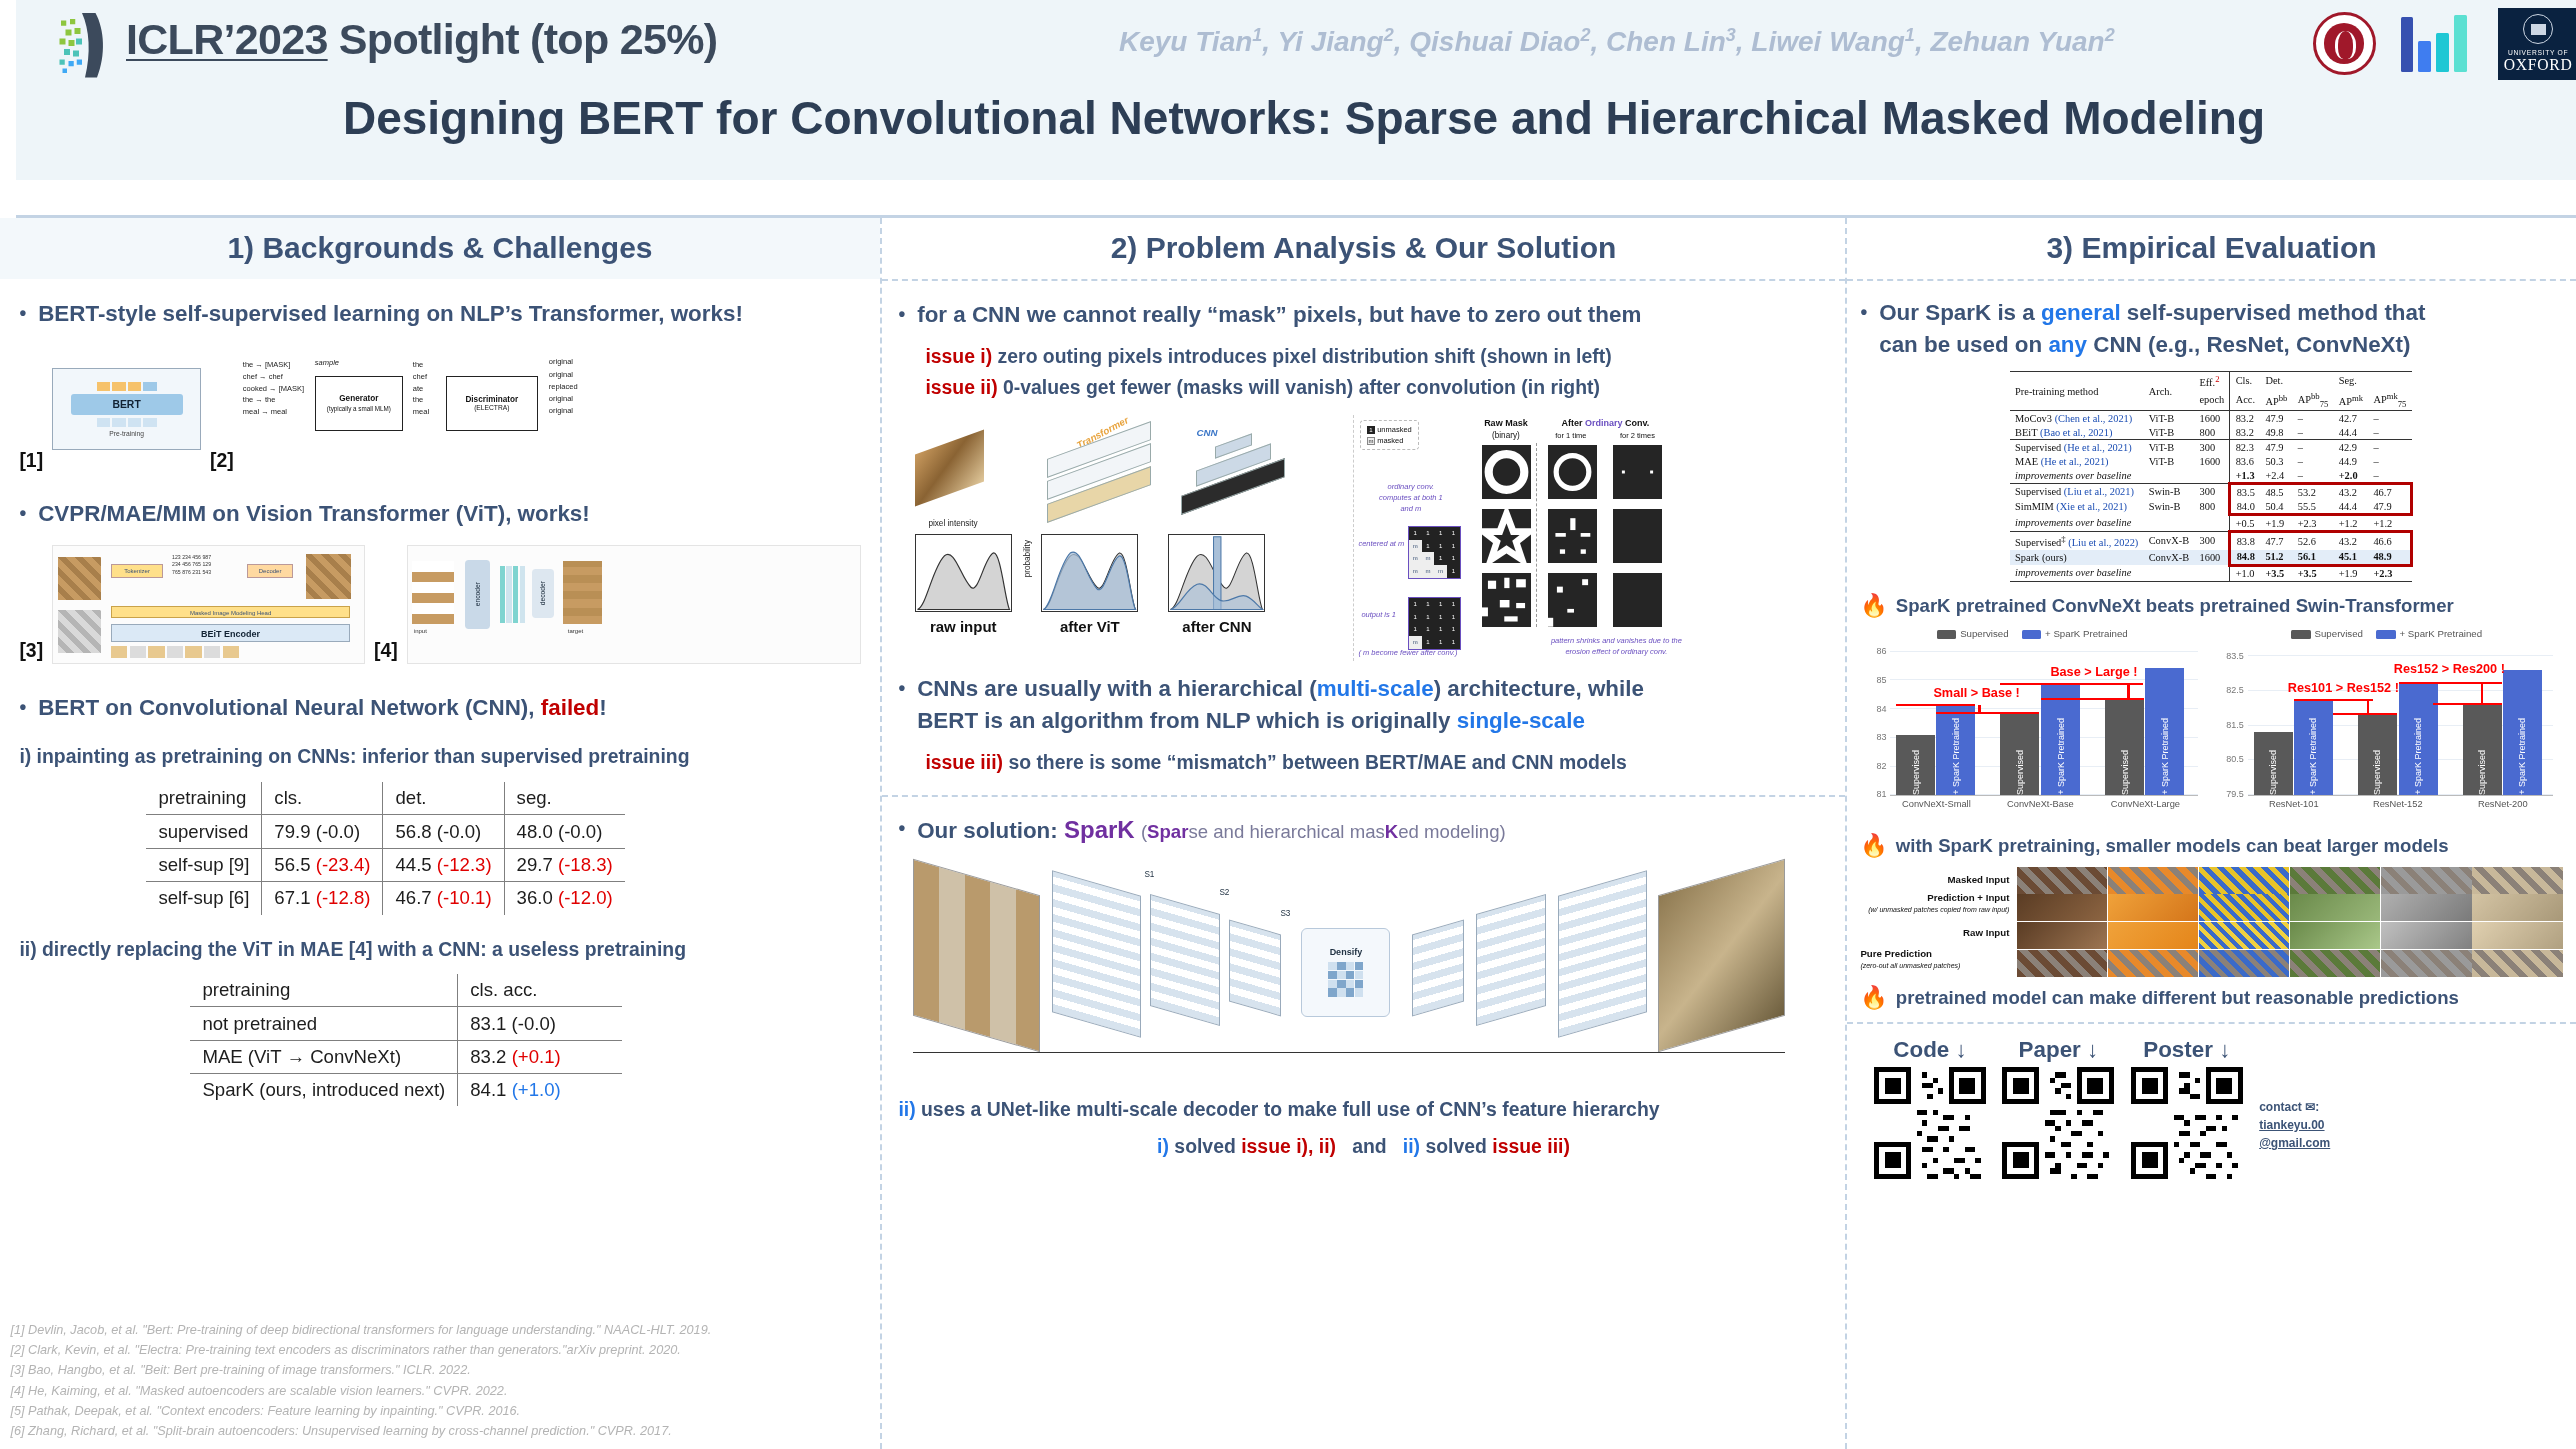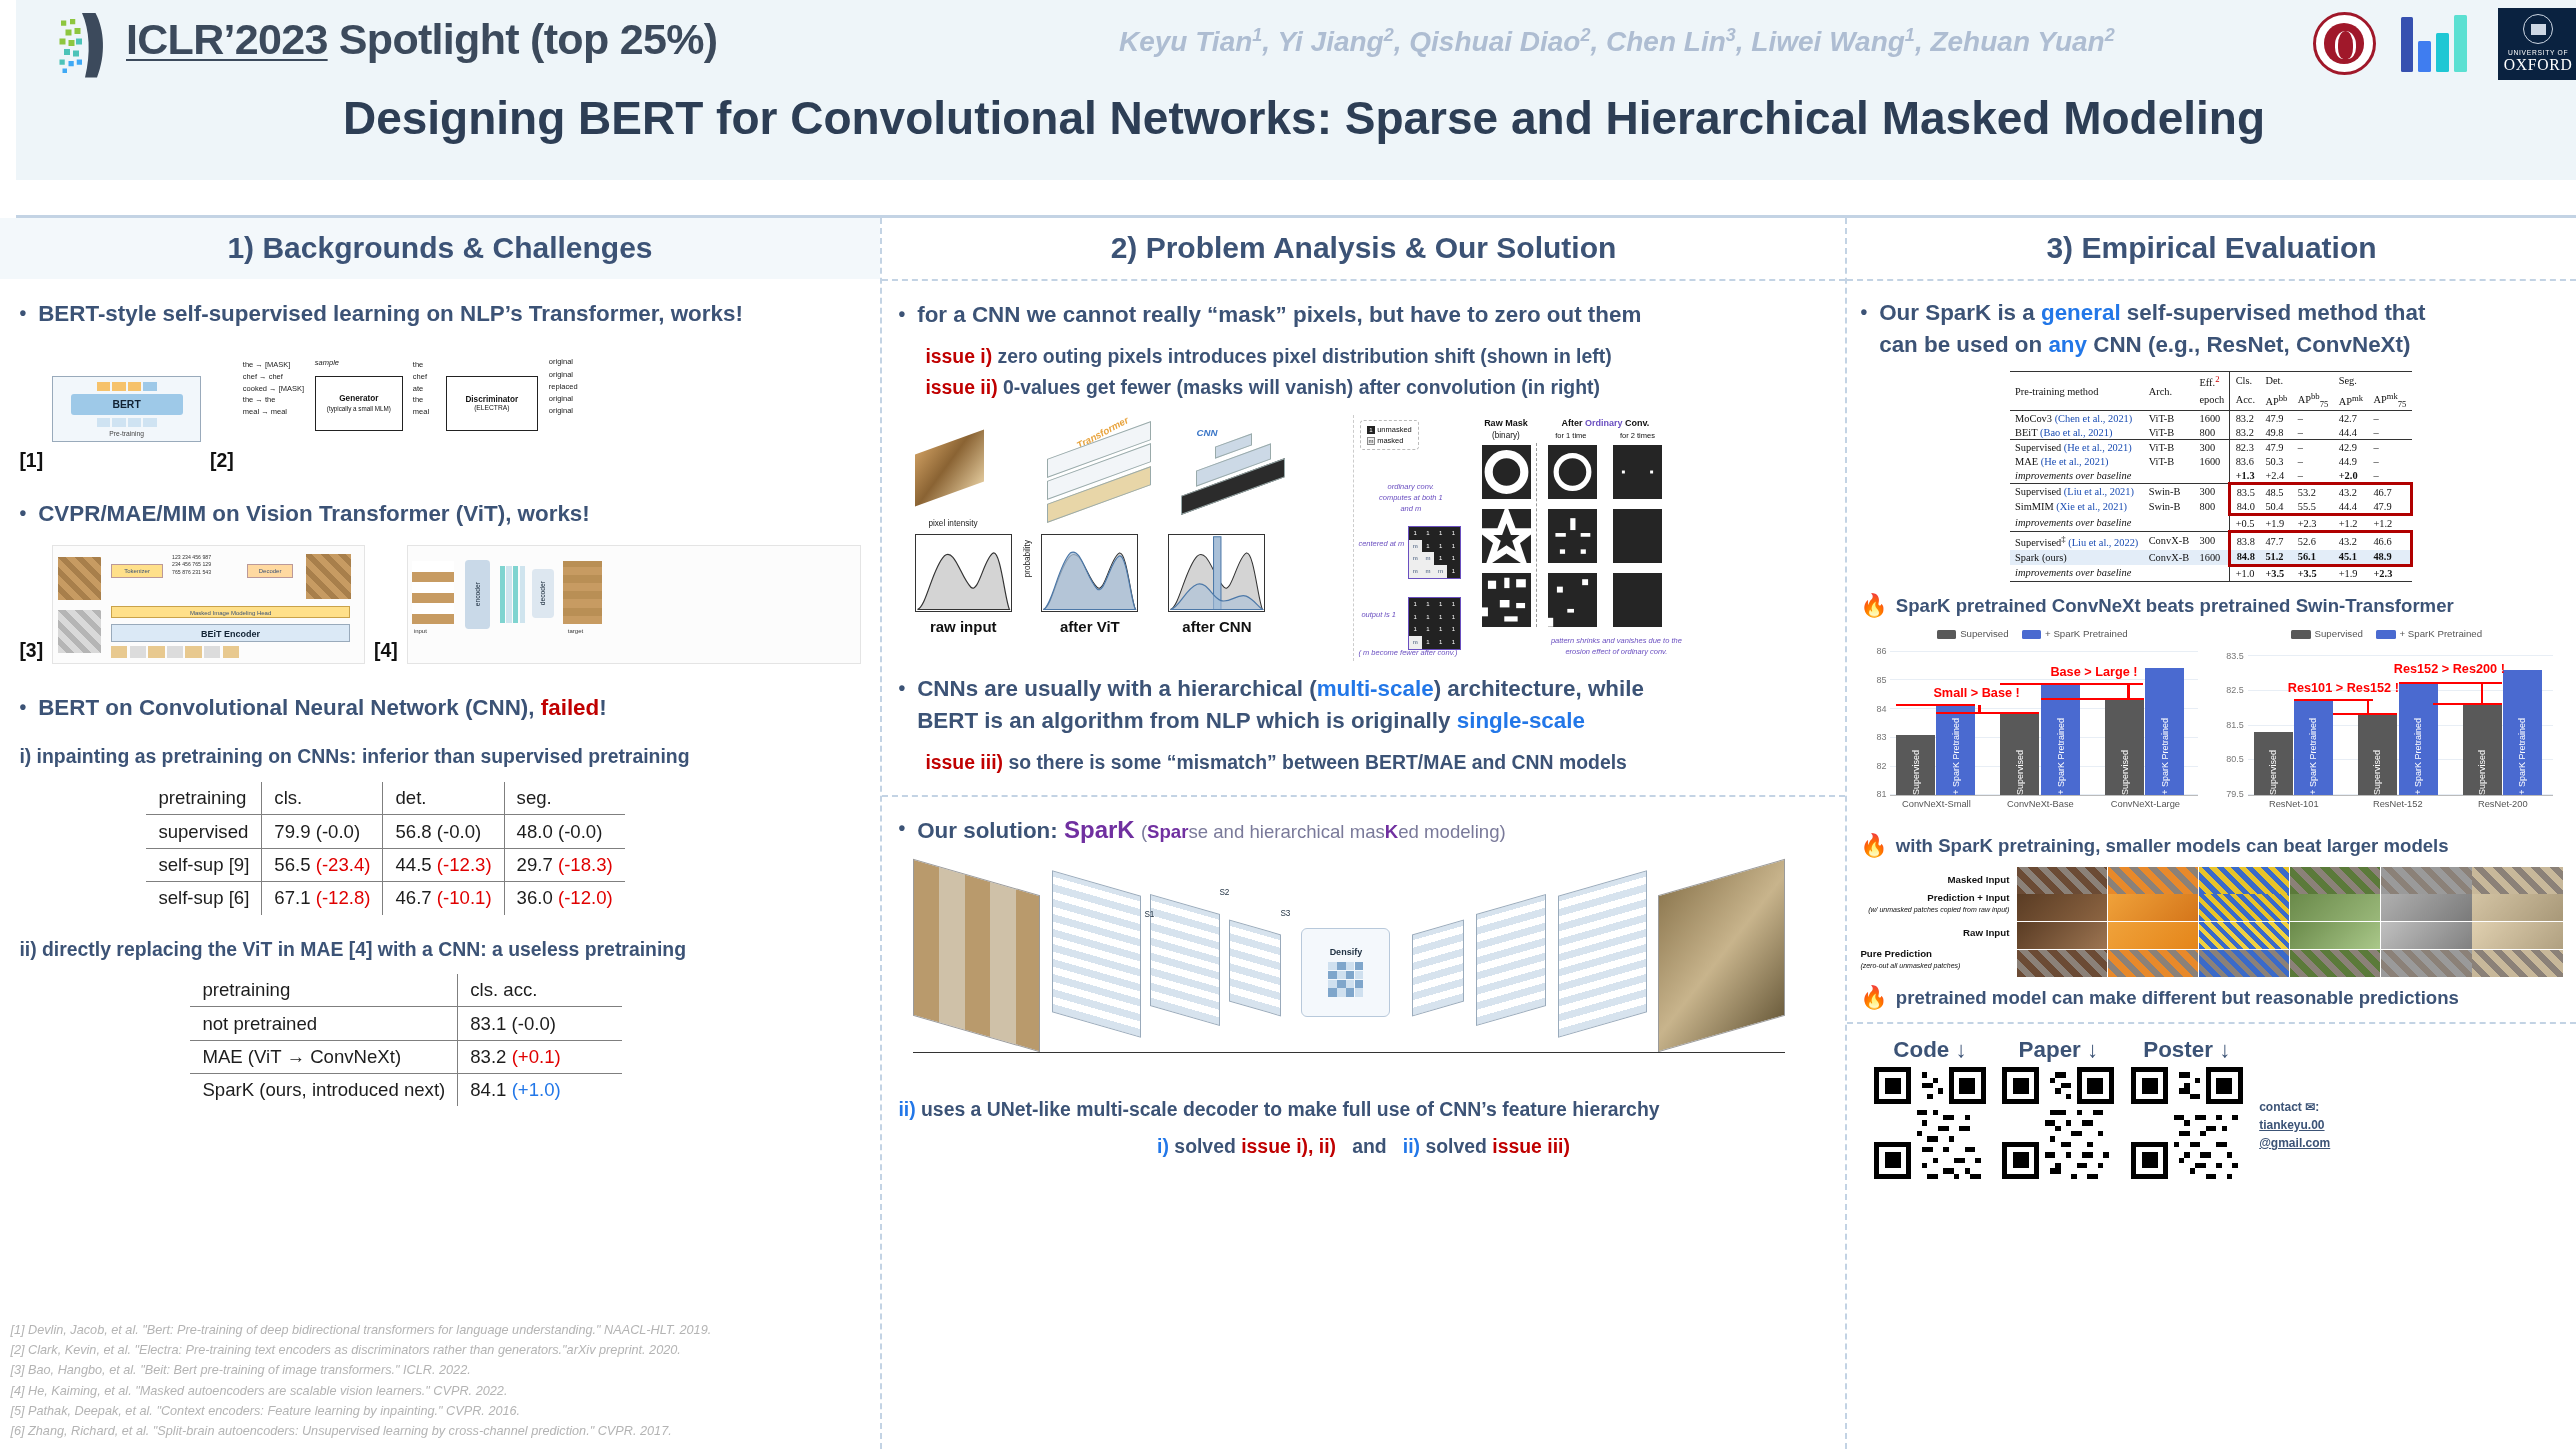--- a/index.html
+++ b/index.html
@@ -199,21 +199,21 @@
     <div class="sec-head sec-head-band">1) Backgrounds &amp; Challenges</div>
 
     <div style="padding:19.4px 19.4px 0 19.4px;">
       <div class="bullet">
         <span class="dot">•</span>
         <span>BERT-style self-supervised learning on NLP’s Transformer, works!</span>
       </div>
 
       <div class="fig" style="height:138px;margin-top:10.4px;display:flex;align-items:center;gap:9px;">
         <span style="font-size:19.4px;font-weight:bold;color:#111;align-self:flex-end;padding-bottom:6px;">[1]</span>
-        <div style="width:149px;height:66px;border:1.5px solid #9ab; background:#f2f7fb;display:flex;flex-direction:column;align-items:center;justify-content:center;gap:3px;">
+        <div style="width:149px;height:82px;border:1.5px solid #9ab; background:#f2f7fb;display:flex;flex-direction:column;align-items:center;justify-content:center;gap:3px;">
           <div style="display:flex;gap:2.2px;">
             <span style="width:13.4px;height:9px;background:#f6c26b;"></span>
               <span style="width:13.4px;height:9px;background:#f6c26b;"></span>
             <span style="width:13.4px;height:9px;background:#f6c26b;"></span>
               <span style="width:13.4px;height:9px;background:#9ec9e8;"></span>
           </div>
           <div style="width:112px;height:21px;background:#9ec9e8;border-radius:3px;display:flex;align-items:center;justify-content:center;font-size:10.4px;color:#123;font-weight:bold;">BERT</div>
           <div style="display:flex;gap:2.2px;">
             <span style="width:13.4px;height:9px;background:#cfe3f2;"></span>
               <span style="width:13.4px;height:9px;background:#cfe3f2;"></span>
@@ -559,21 +559,21 @@
             <span>(</span><span class="b-purple" style="font-weight:bold;">Spar</span><span>se and hierarchical mas</span><span class="b-purple" style="font-weight:bold;">K</span><span>ed modeling)</span>
           </span>
         </span>
       </div>
 
       <div class="fig" style="height:239px;margin-top:7.5px;position:relative;">
         <div style="position:absolute;left:15px;top:22.4px;width:127px;height:157px;transform:skewY(16deg);background:repeating-linear-gradient(90deg,#b99a6c 0 25px,#cfc1a8 25px 51px);border:0.7px solid #9a9a9a;"></div>
         <div style="position:absolute;left:154px;top:28px;width:89px;height:142px;transform:skewY(16deg);background:repeating-linear-gradient(0deg,#d7e3ee 0 7.5px,#ffffff 7.5px 15px);border:0.7px solid #9ab;"></div>
         <div style="position:absolute;left:252px;top:49px;width:70px;height:112px;transform:skewY(16deg);background:repeating-linear-gradient(0deg,#d7e3ee 0 7.5px,#ffffff 7.5px 15px);border:0.7px solid #9ab;"></div>
         <div style="position:absolute;left:331px;top:72px;width:52px;height:82px;transform:skewY(16deg);background:repeating-linear-gradient(0deg,#d7e3ee 0 7.5px,#ffffff 7.5px 15px);border:0.7px solid #9ab;"></div>
-        <div style="position:absolute;left:246px;top:15px;font-size:8.2px;color:#234;margin-top:40px;">S1</div>
+        <div style="position:absolute;left:246px;top:15px;font-size:8.2px;color:#234;">S1</div>
         <div style="position:absolute;left:321px;top:33px;font-size:8.2px;color:#234;">S2</div>
         <div style="position:absolute;left:382px;top:54px;font-size:8.2px;color:#234;">S3</div>
         <div style="position:absolute;left:403px;top:73px;width:89px;height:89px;border:1.5px solid #b8c9db;border-radius:6px;background:#f4f8fc;display:flex;flex-direction:column;align-items:center;justify-content:center;gap:4.5px;">
           <span style="font-size:9px;color:#234;font-weight:bold;">Densify</span>
           <div style="display:grid;grid-template-columns:repeat(4,8.2px);grid-auto-rows:8.2px;gap:0.7px;">
             <span style="background:#cfe0ef"></span>
               <span style="background:#7fa6cb"></span>
               <span style="background:#cfe0ef"></span>
               <span style="background:#7fa6cb"></span>
             <span style="background:#7fa6cb"></span>

